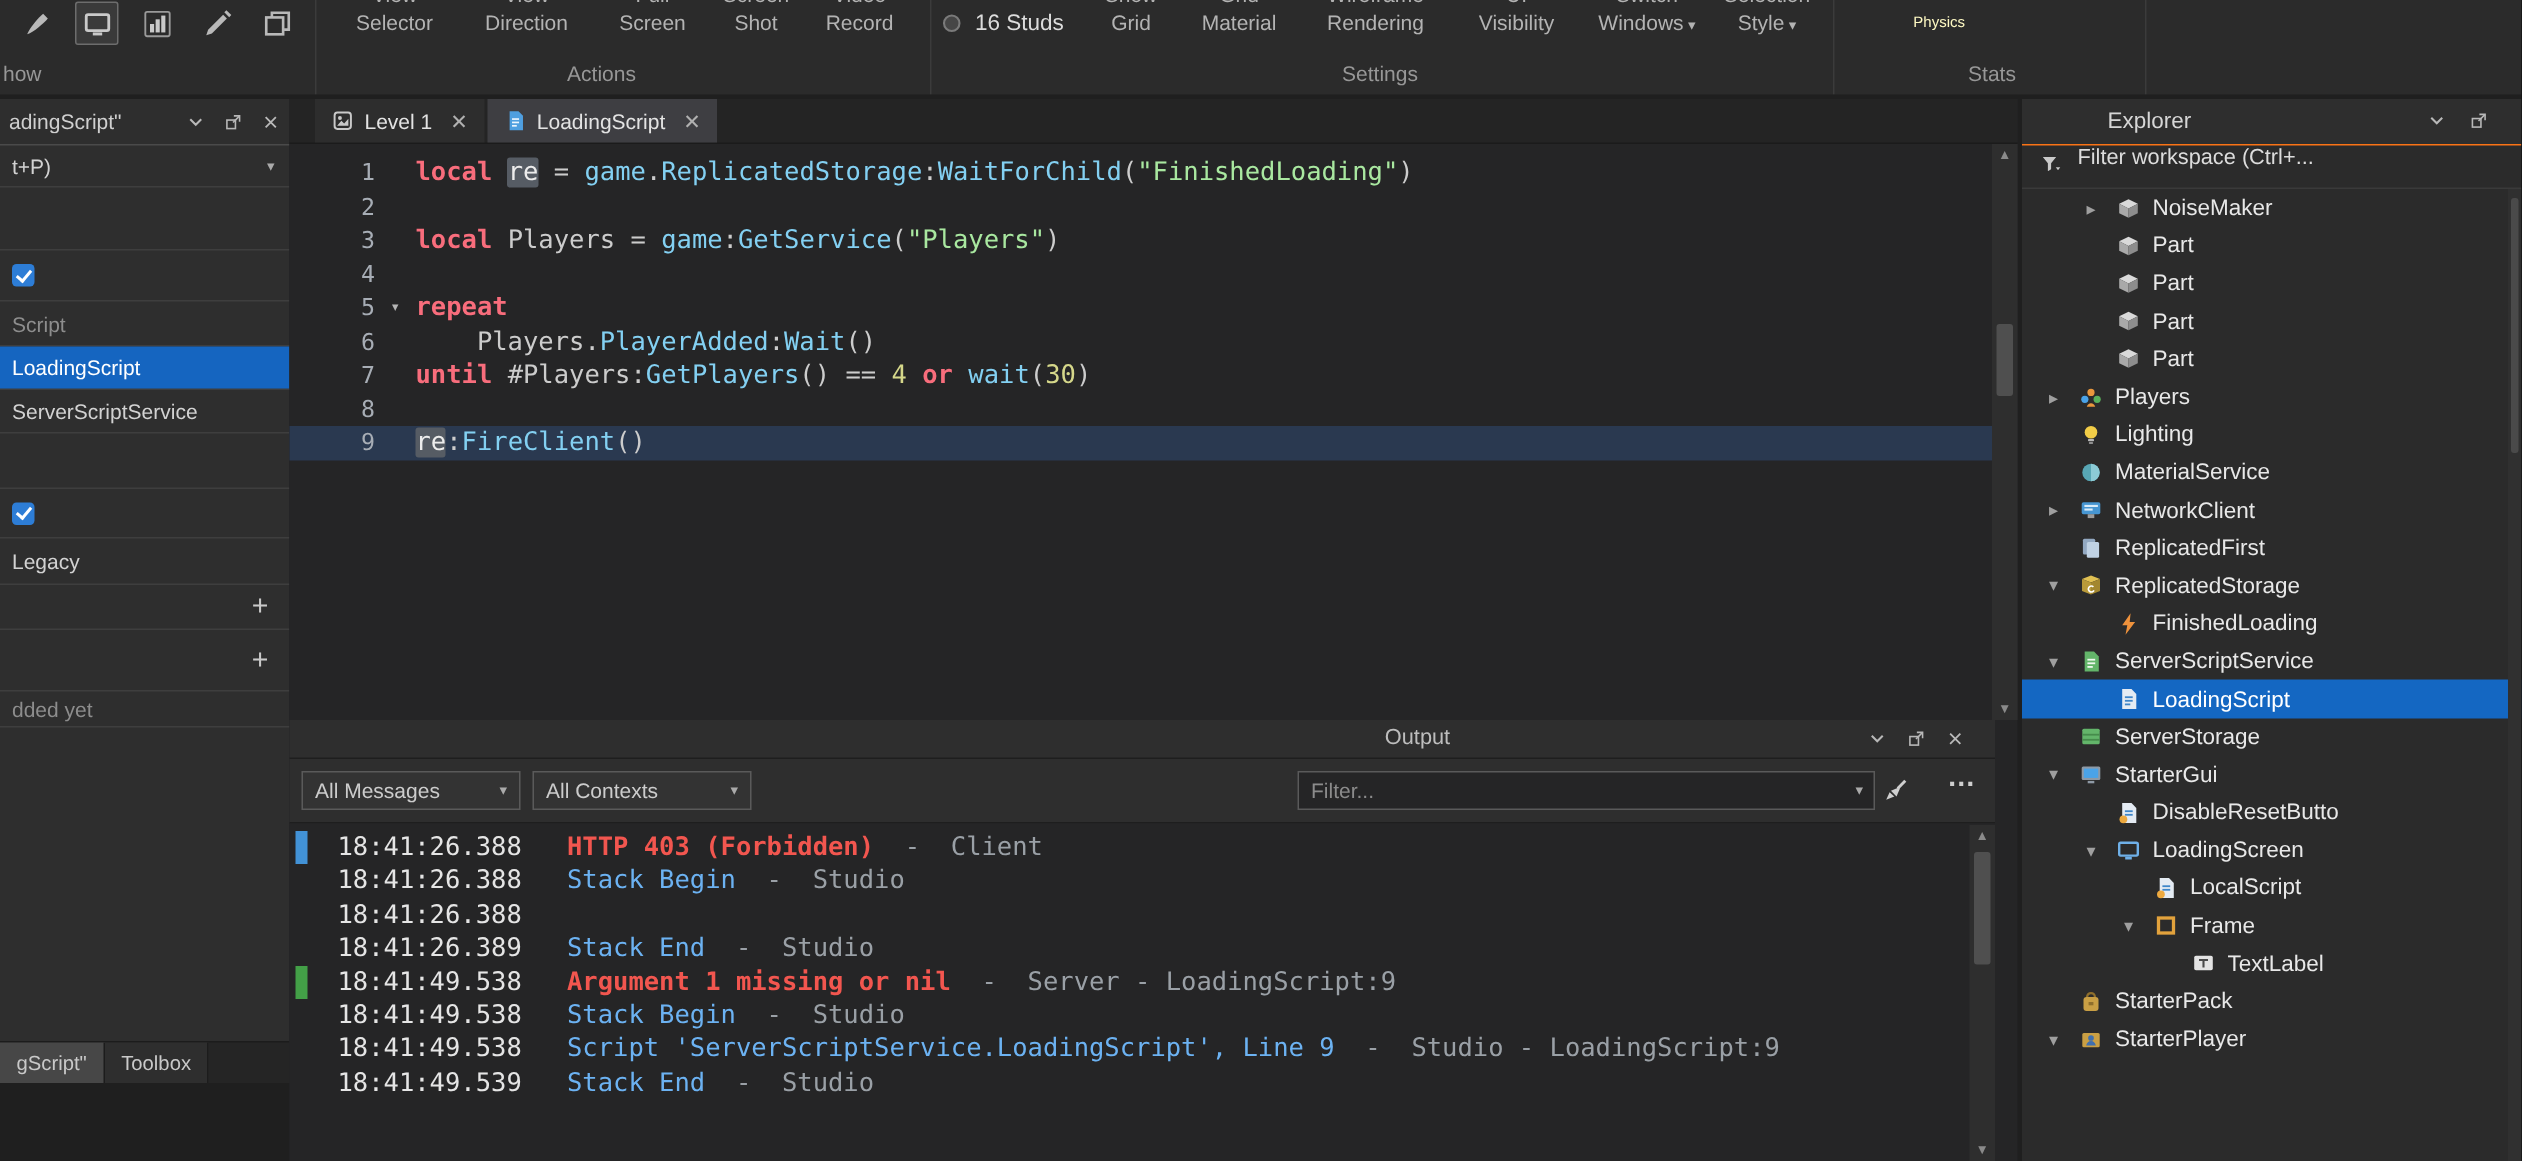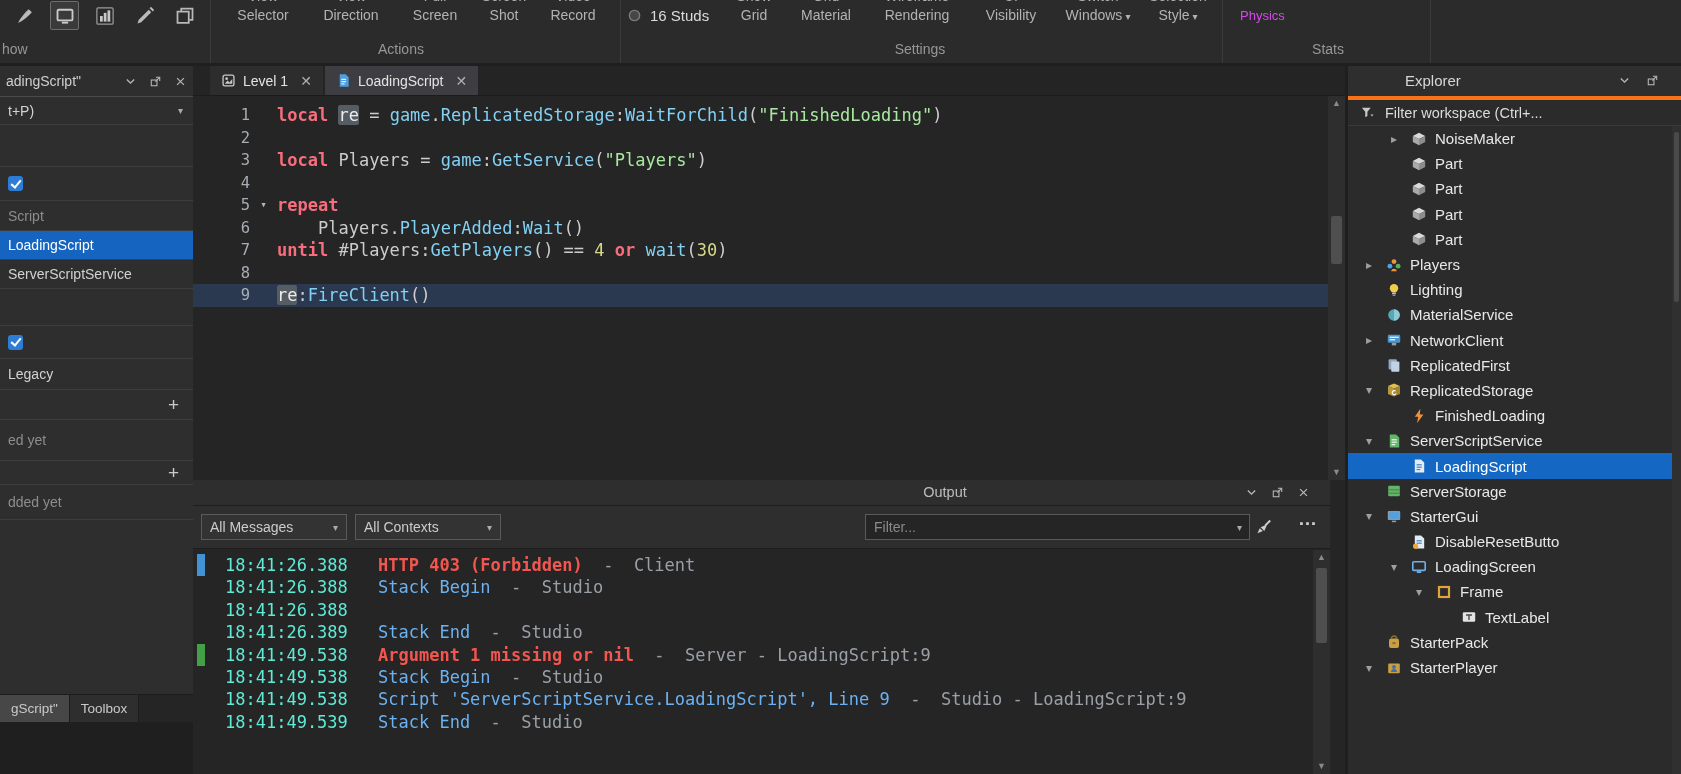--- a/index.html
+++ b/index.html
@@ -11,21 +11,21 @@
   .ribbon{position:absolute;left:0;top:0;width:1681px;height:63px;background:#2b2b2b;overflow:hidden;}
   .ribbon .sep{position:absolute;top:0;bottom:0;width:1px;background:#3b3b3b;}
   #ribbon-icons{position:absolute;left:10px;top:1px;display:flex;gap:11px;}
   .ricon{width:27px;height:27px;display:flex;align-items:center;justify-content:center;border:1px solid transparent;border-radius:2px;}
   .ricon.active{border-color:#6d6d6d;background:#3a3a3a;}
   .ri{position:absolute;top:-13px;text-align:center;color:#b3b3b3;font-size:14px;line-height:19px;white-space:pre;}
   .ri .l1,.ri .l2{display:block}
   .ri .caret{font-size:10px;color:#b3b3b3;margin-left:3px}
   .ri.studs{top:6px;display:flex;align-items:center;gap:8px;text-align:left;}
   .ri.studs .l2{font-size:15px;color:#dcdcdc}
-  .ri.single{top:6px;text-align:left;color:#d946ef;font-size:13px;}
+  .ri.single{top:6px;text-align:right;color:#fef9c3;font-size:10px;}
   #ribbon-items .ri:nth-child(1){left:228px;width:70px}
   #ribbon-items .ri:nth-child(2){left:308px;width:86px}
   #ribbon-items .ri:nth-child(3){left:400px;width:70px}
   #ribbon-items .ri:nth-child(4){left:473px;width:62px}
   #ribbon-items .ri:nth-child(5){left:540px;width:66px}
   #ribbon-items .ri:nth-child(6){left:627px}
   #ribbon-items .ri:nth-child(7){left:724px;width:60px}
   #ribbon-items .ri:nth-child(8){left:793px;width:66px}
   #ribbon-items .ri:nth-child(9){left:878px;width:78px}
   #ribbon-items .ri:nth-child(10){left:973px;width:76px}
@@ -110,32 +110,32 @@
                      padding:0 8px;font-family:"Liberation Sans",sans-serif;}
   .filtercombo input::placeholder{color:#8b8b8b;}
   .filtercombo .cv{color:#aaa;font-size:10px;padding-right:7px;}
   .bar-ic{position:absolute;top:7px;width:28px;height:28px;display:flex;align-items:center;justify-content:center;}
   .dots{position:absolute;right:12px;top:2px;color:#cfcfcf;font-size:19px;font-weight:bold;letter-spacing:1px;}
 
   .logs{position:absolute;top:70px;bottom:0;left:0;right:0;background:#252526;padding-top:4px;overflow:hidden;box-sizing:border-box;}
   .lr{display:flex;height:22.4px;line-height:22.4px;font-family:"DejaVu Sans Mono",monospace;font-size:17px;white-space:pre;}
   .lr .lm{width:8px;margin-left:4px;margin-right:20px;flex:none;}
   .lm.blue{background:#4292d6}.lm.green{background:#43a047}
-  .lr .lt{color:#5eead4;width:121px;flex:none;margin-right:32px;}
+  .lr .lt{color:#e5e5e5;width:121px;flex:none;margin-right:32px;}
   .p-err{color:#f2564f;font-weight:bold}
   .p-info{color:#6cb2f2}
   .p-dim{color:#9aa0a6}
 
   
   .explorer{position:absolute;left:1348px;top:66px;width:333px;height:708px;background:#2b2b2b;}
   .ex-head{height:30px;position:relative;background:#2e2e2e;}
   .ex-title{position:absolute;left:57px;top:0;line-height:30px;color:#d6d6d6;font-size:15px;}
   .ex-head .icslot{position:absolute;top:2px;}
-  .ex-filter{height:30px;border-top:4px solid #f97316;border-bottom:1px solid #3a3a3a;display:flex;
-             align-items:center;gap:8px;padding-left:9px;box-sizing:border-box;}
+  .ex-filter{height:30px;border-top:1px solid #f97316;border-bottom:1px solid #3a3a3a;display:flex;
+             gap:8px;padding-left:9px;box-sizing:border-box;}
   .ex-filter .txt{color:#dcdcdc;font-size:14.5px;white-space:nowrap;overflow:hidden;}
   .tree{position:absolute;top:60px;left:0;right:0;bottom:0;overflow:hidden;}
   .tr{height:25.2px;display:flex;align-items:center;}
   .tr.sel{background:#1467c2;}
   .ta{width:22px;flex:none;color:#9f9f9f;font-size:12px;padding-left:2px;box-sizing:border-box;}
   .ti{width:17px;height:16px;flex:none;margin-right:7px;}
   .tl{color:#e8e8e8;font-size:15px;white-space:nowrap;}
   .tr.sel .tl{color:#fff;}
   .ex-scroll{position:absolute;right:0;top:60px;bottom:0;width:9px;background:#303030;}
   .ex-scroll .thumb{position:absolute;left:2px;right:2px;top:6px;height:170px;background:#4a4a4a;border-radius:2px;}
@@ -248,23 +248,20 @@
         <div class="lrow-spacer"></div>
         <div class="lrow-check">
           <span class="checkbox"></span>
         </div>
         <div class="lrow-label">
           <span>Legacy</span>
         </div>
         <div class="lrow-plus">
           <span class="plus">+</span>
         </div>
-        <div class="lrow-mlabel lrow-muted">
-          <span>ed yet</span>
-        </div>
         <div class="lrow-plus">
           <span class="plus">+</span>
         </div>
         <div class="lrow-mlabel lrow-muted">
           <span>dded yet</span>
         </div>
       </div>
     <div class="lp-tabs">
       <div class="lp-tab active">
         <span>gScript"</span>
@@ -633,20 +630,32 @@
           <span class="ta">▾</span>
           <span class="ti">
             <svg viewBox="0 0 16 16" width="16" height="16" class="svgi">
               <rect x="1.8" y="2.8" width="12.4" height="8.6" rx="1" fill="none" stroke="#6fb0e8" stroke-width="1.6"></rect>
               <rect x="5.8" y="12.2" width="4.4" height="1.8" fill="#6fb0e8"></rect>
             </svg>
           </span>
           <span class="tl">LoadingScreen</span>
         </div>
         <div class="tr" style="padding-left: 66px;">
+          <span class="ta"></span>
+          <span class="ti">
+            <svg viewBox="0 0 16 16" width="16" height="16" class="svgi">
+              <path d="M3.8 1.4h6.2l3.2 3.2v10H3.8z" fill="#e4ebf3"></path>
+              <rect x="5.6" y="6.2" width="5.2" height="1.2" fill="#3f86c9"></rect>
+              <rect x="5.6" y="8.6" width="5.2" height="1.2" fill="#3f86c9"></rect>
+              <circle cx="4.6" cy="12.2" r="2.6" fill="#eda93f"></circle>
+            </svg>
+          </span>
+          <span class="tl">LocalScript</span>
+        </div>
+        <div class="tr" style="padding-left: 66px;">
           <span class="ta">▾</span>
           <span class="ti">
             <svg viewBox="0 0 16 16" width="16" height="16" class="svgi">
               <rect x="3" y="3" width="10" height="10" fill="none" stroke="#e2a23c" stroke-width="2.2"></rect>
             </svg>
           </span>
           <span class="tl">Frame</span>
         </div>
         <div class="tr" style="padding-left: 91px;">
           <span class="ta"></span>

